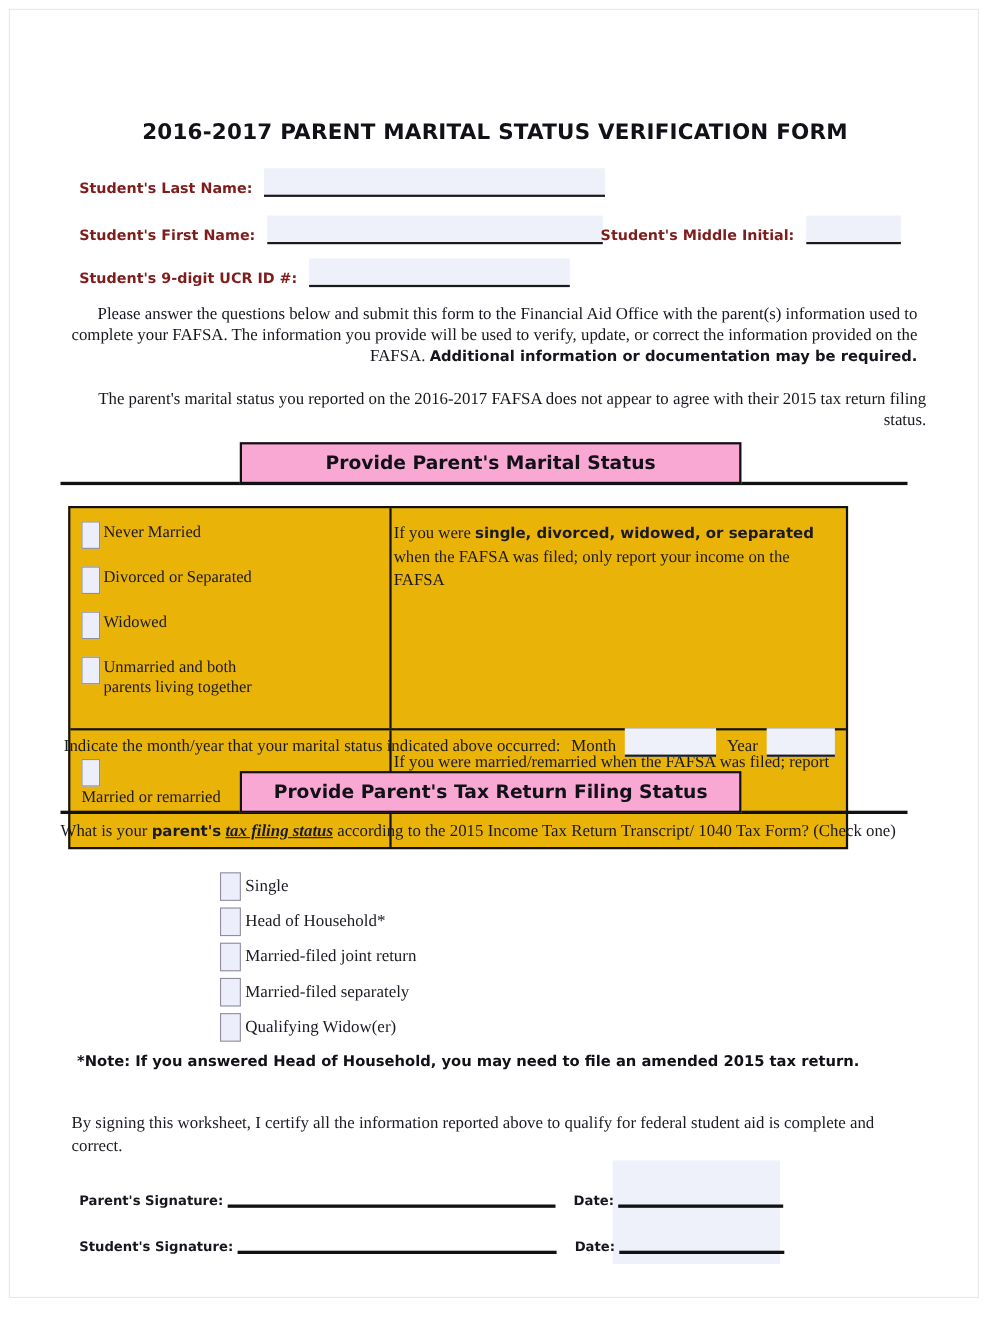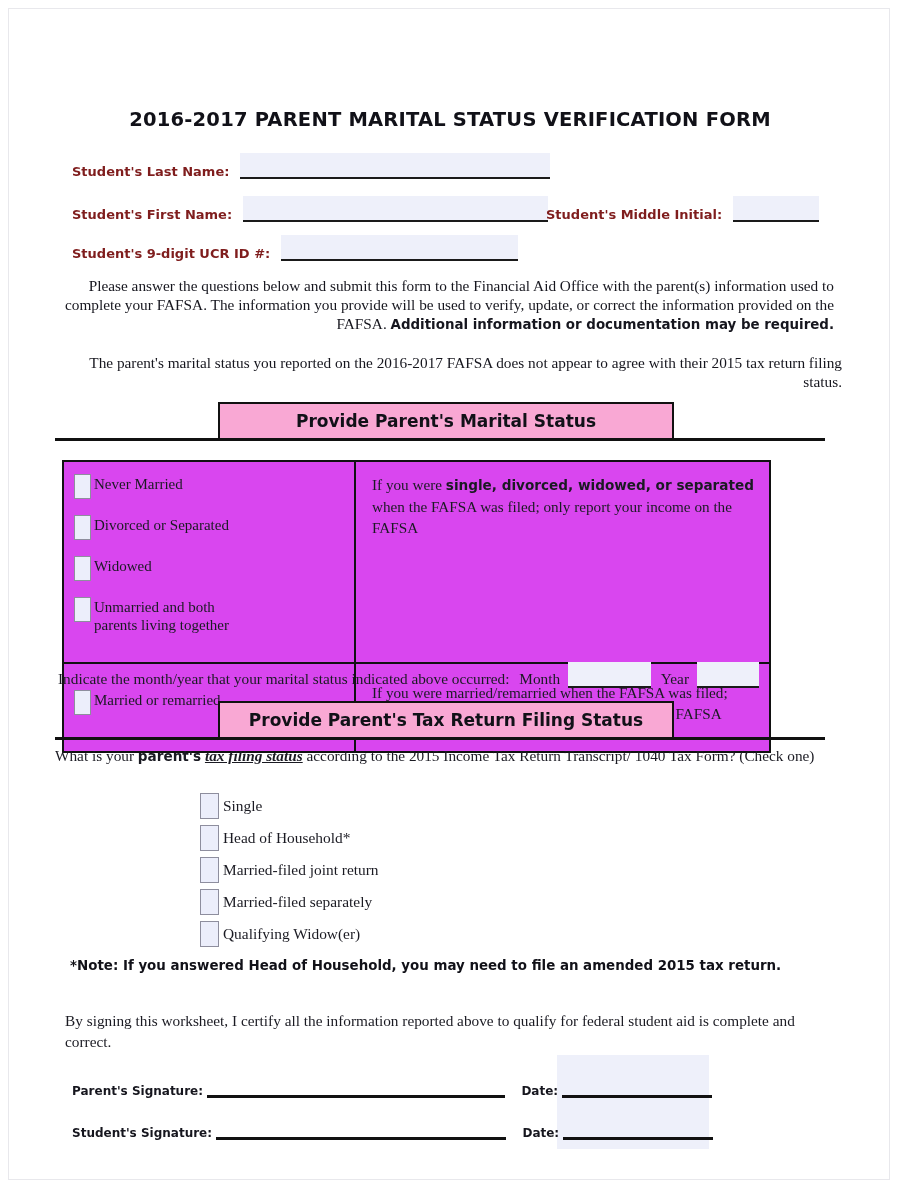--- a/index.html
+++ b/index.html
@@ -99,36 +99,36 @@
   }
 
   
   .ms-table {
     position: absolute;
     left: 62px;
     top: 460px;
     width: 709px;
     box-sizing: border-box;
     border: 2.6px solid #111;
-    background: #d946ef;
+    background: #eab308;
     display: flex;
     flex-direction: column;
   }
   .ms-row { display: flex; }
   .ms-row.top { border-bottom: 2.6px solid #111; }
   .ms-left {
     width: 292px;
     box-sizing: border-box;
     border-right: 2.2px solid #111;
     padding: 12px 6px 12px 10px;
   }
   .ms-right {
     flex: 1;
     box-sizing: border-box;
-    padding: 12px 12px 12px 16px;
+    padding: 12px 12px 12px 2px;
     font-size: 15.2px;
     line-height: 21px;
   }
   .ms-right b {
     font-family: "DejaVu Sans", "Liberation Sans", sans-serif;
     font-size: 13.6px;
     font-weight: bold;
   }
   .opt-grid {
     display: flex;
@@ -136,21 +136,21 @@
   }
   .opt {
     display: flex;
     align-items: flex-start;
     font-size: 15px;
     line-height: 18px;
   }
   .opt .lbl { padding-top: 1px; }
   .opt-a { width: 122px; margin-bottom: 16px; }
   .opt-b { width: 160px; margin-bottom: 16px; }
-  .opt-full { width: 100%; padding-top: 8px; }
+  .opt-full { width: 100%; padding-top: 8px; flex-direction: column; }
 
   .cbox {
     width: 17px;
     height: 25px;
     box-sizing: border-box;
     border: 1.6px solid #8e8e9e;
     background: #eceefb;
     flex: 0 0 auto;
     margin-right: 3px;
   }

